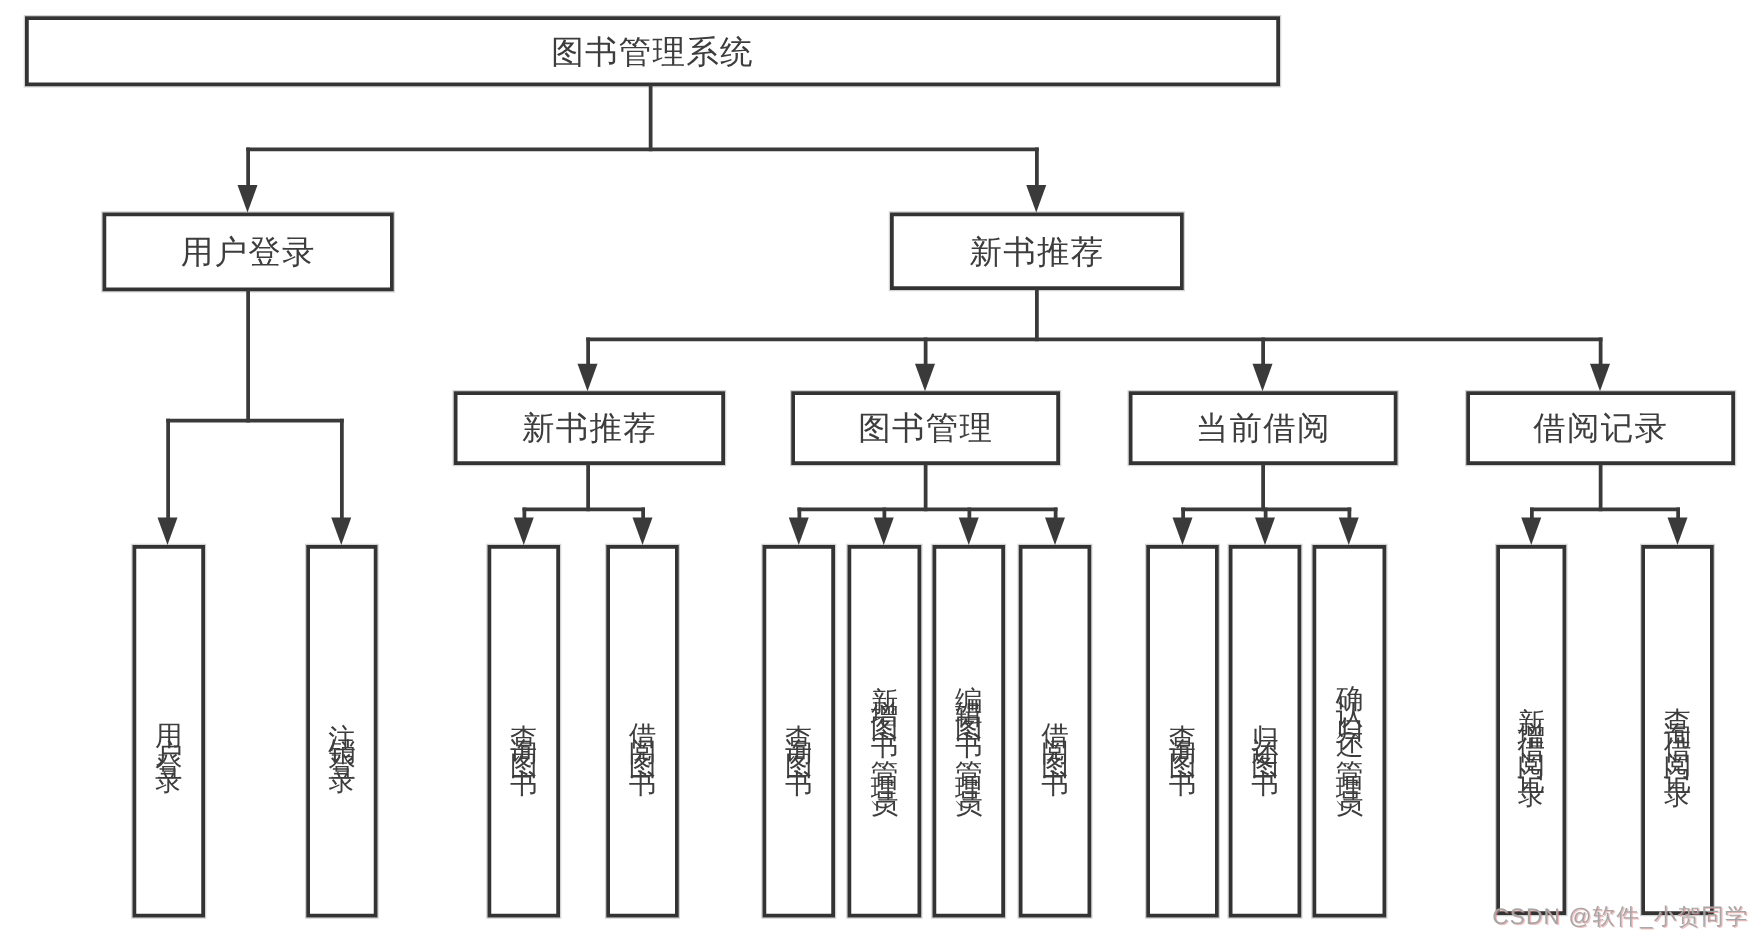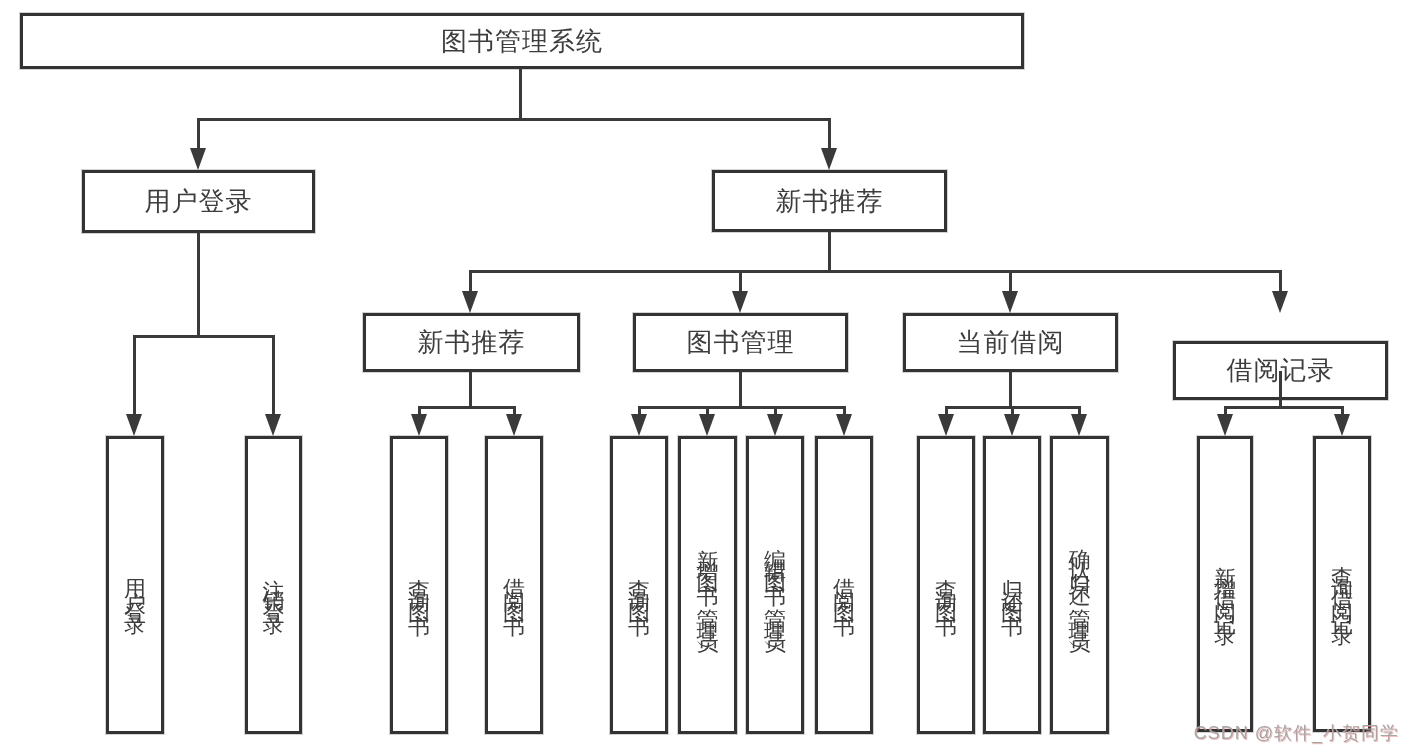--- a/index.html
+++ b/index.html
@@ -69,21 +69,21 @@
       </div>
       <div class="node h" style="left: 363px; top: 313px; width: 217px; height: 59px;">
         <span>新书推荐</span>
       </div>
       <div class="node h" style="left: 633px; top: 313px; width: 215px; height: 59px;">
         <span>图书管理</span>
       </div>
       <div class="node h" style="left: 903px; top: 313px; width: 215px; height: 59px;">
         <span>当前借阅</span>
       </div>
-      <div class="node h" style="left: 1173px; top: 313px; width: 215px; height: 59px; margin-top: 28px;">
+      <div class="node h" style="left: 1173px; top: 313px; width: 215px; height: 59px;">
         <span>借阅记录</span>
       </div>
       <div class="node v" style="left: 106px; top: 436px; width: 58px; height: 298px;">
         <span>用户登录</span>
       </div>
       <div class="node v" style="left: 245px; top: 436px; width: 57px; height: 298px;">
         <span>注销登录</span>
       </div>
       <div class="node v" style="left: 390px; top: 436px; width: 58px; height: 298px;">
         <span>查询图书</span>

